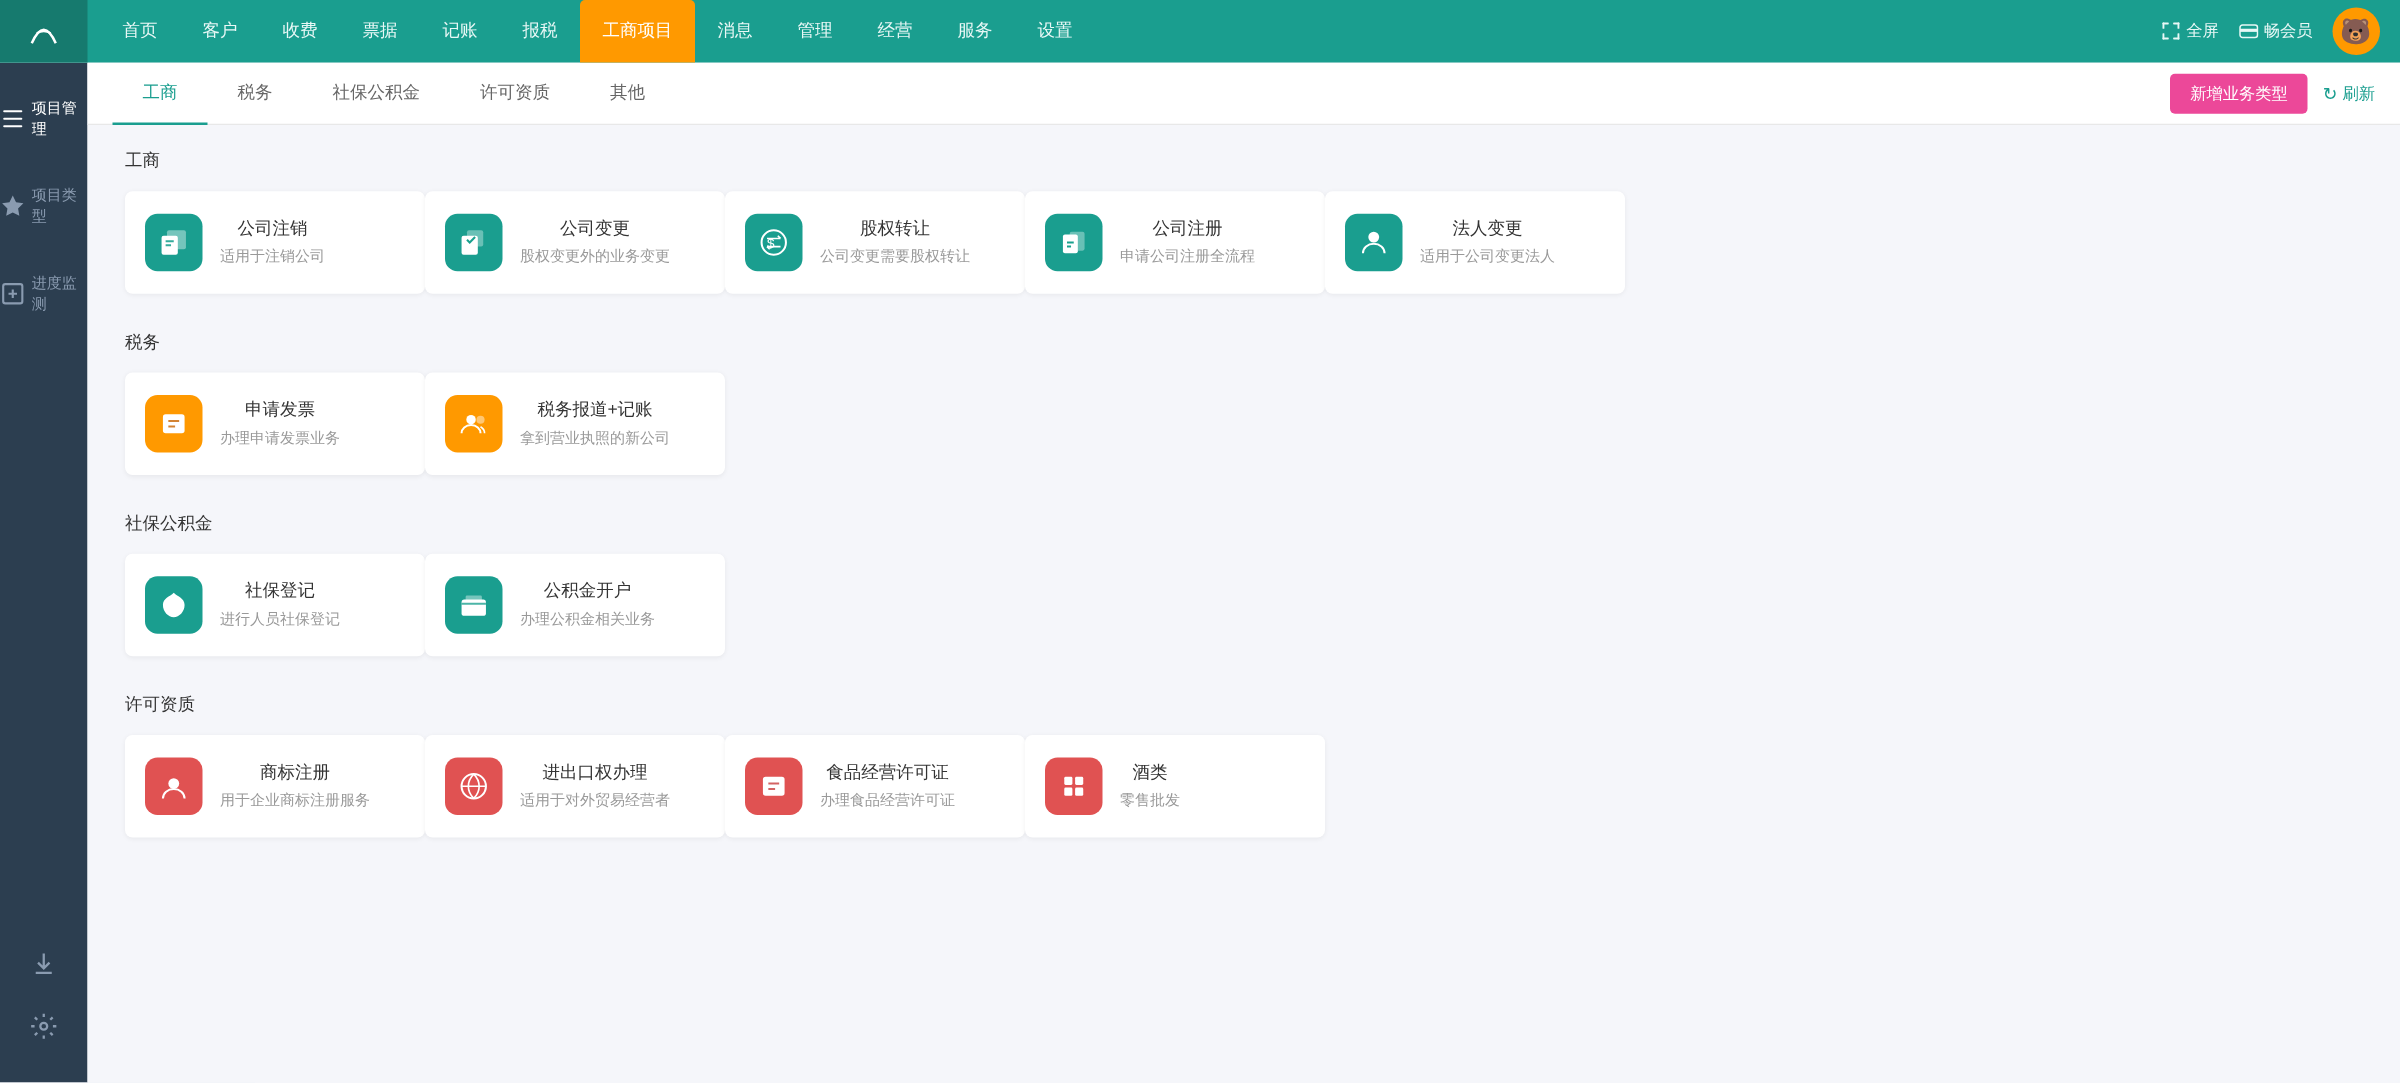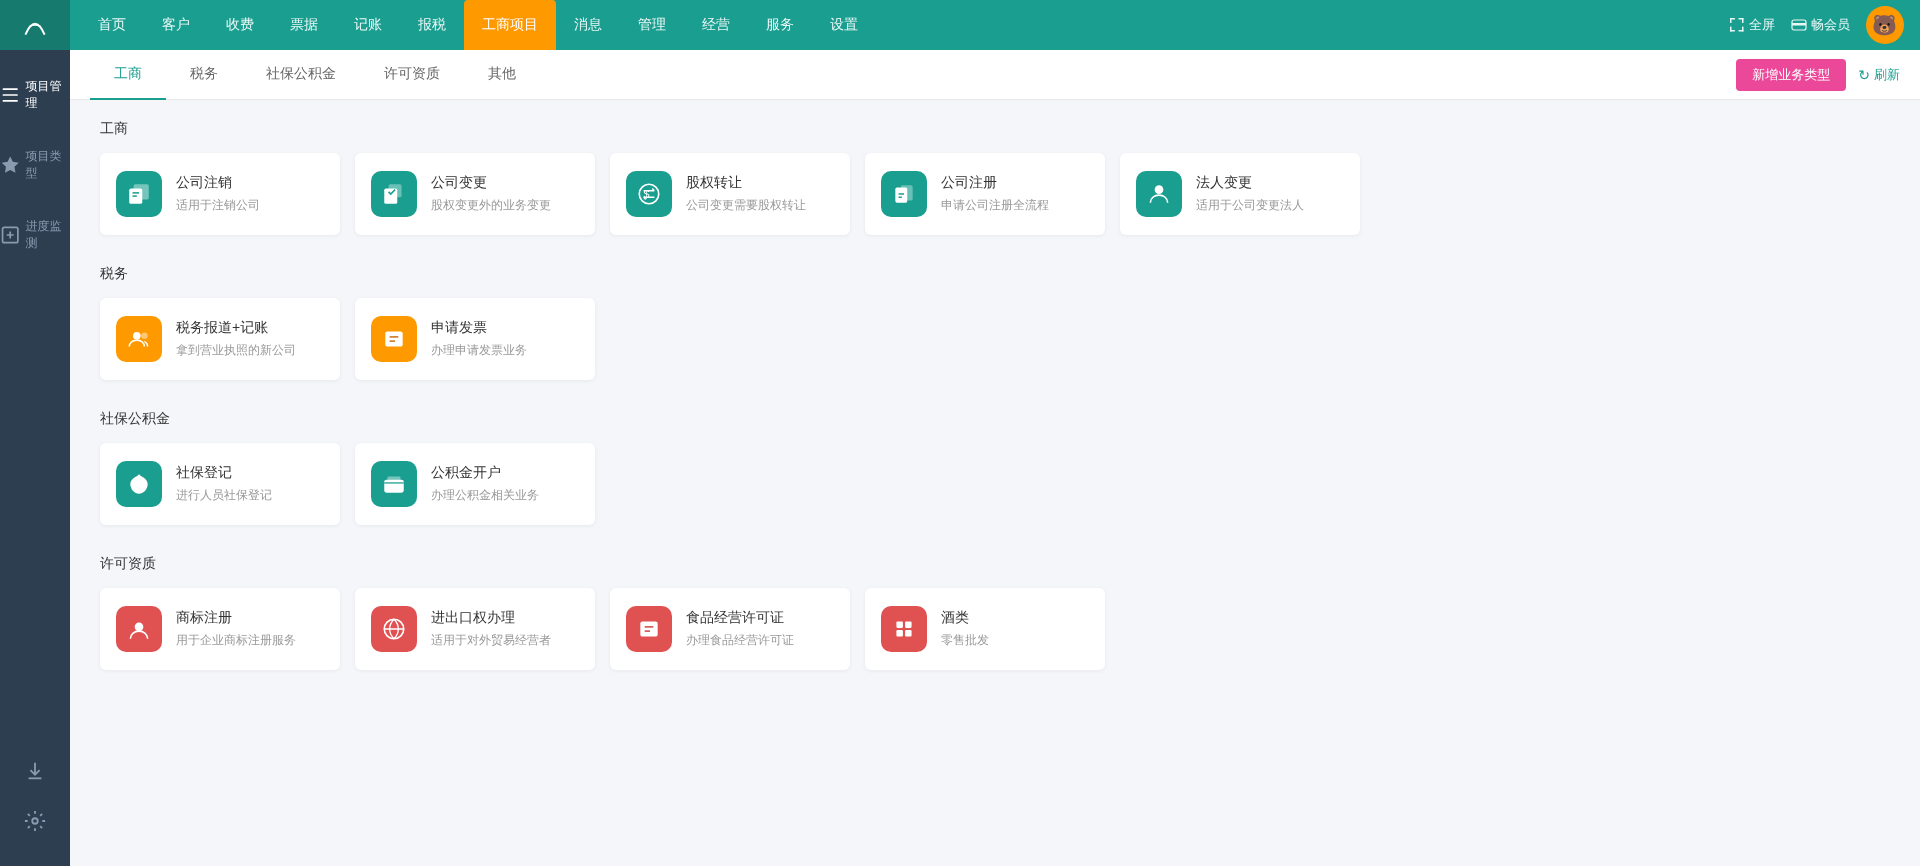--- a/index.html
+++ b/index.html
@@ -189,22 +189,23 @@
     
     .section-title {
       font-size: 14px;
       color: #333;
       margin-bottom: 15px;
       font-weight: normal;
     }
     .cards-grid {
       display: flex;
       flex-wrap: wrap;
-      gap: 15px;
+      gap: 0;
       margin-bottom: 30px;
+      text-align: center;
     }
     .card {
       background: #fff;
       border-radius: 6px;
       width: 240px;
       padding: 18px 16px;
       display: flex;
       align-items: center;
       gap: 14px;
       box-shadow: 0 1px 4px rgba(0,0,0,0.06);
@@ -402,43 +403,43 @@
               <div class="card-name">法人变更</div>
               <div class="card-desc">适用于公司变更法人</div>
             </div>
           </div>
         </div>
         <div class="section-title">税务</div>
         <div class="cards-grid">
           <div class="card">
             <div class="card-icon orange">
               <svg viewBox="0 0 24 24" fill="white" width="26" height="26">
+                <rect x="4" y="5" width="16" height="14" rx="2"></rect>
+                <path d="M8 10h8M8 14h5" stroke="rgba(200,100,0,0.8)" stroke-width="1.5"></path>
+              </svg>
+            </div>
+            <div class="card-info">
+              <div class="card-name">申请发票</div>
+              <div class="card-desc">办理申请发票业务</div>
+            </div>
+          </div>
+          <div class="card">
+            <div class="card-icon orange">
+              <svg viewBox="0 0 24 24" fill="white" width="26" height="26">
                 <circle cx="10" cy="9" r="3.5"></circle>
                 <path d="M3 19c0-3.3 3-6 7-6s7 2.7 7 6" fill="none" stroke="white" stroke-width="1.5"></path>
                 <circle cx="17" cy="9" r="3" fill="rgba(255,255,255,0.45)"></circle>
                 <path d="M20 19c0-2-1.3-3.8-3-4.8" fill="none" stroke="white" stroke-width="1.2"></path>
               </svg>
             </div>
             <div class="card-info">
               <div class="card-name">税务报道+记账</div>
               <div class="card-desc">拿到营业执照的新公司</div>
             </div>
           </div>
-          <div class="card">
-            <div class="card-icon orange">
-              <svg viewBox="0 0 24 24" fill="white" width="26" height="26">
-                <rect x="4" y="5" width="16" height="14" rx="2"></rect>
-                <path d="M8 10h8M8 14h5" stroke="rgba(200,100,0,0.8)" stroke-width="1.5"></path>
-              </svg>
-            </div>
-            <div class="card-info">
-              <div class="card-name">申请发票</div>
-              <div class="card-desc">办理申请发票业务</div>
-            </div>
-          </div>
         </div>
         <div class="section-title">社保公积金</div>
         <div class="cards-grid">
           <div class="card">
             <div class="card-icon teal">
               <svg viewBox="0 0 24 24" fill="white" width="26" height="26">
                 <path d="M12 3C9 6 4 7 4 12c0 5 4 9 8 9s8-4 8-9c0-5-5-6-8-9z"></path>
               </svg>
             </div>
             <div class="card-info">

